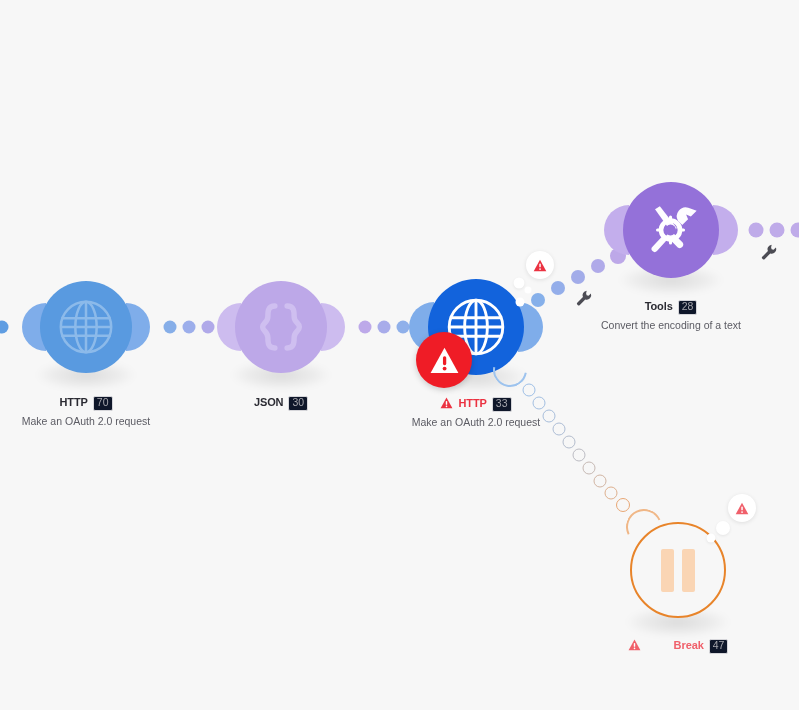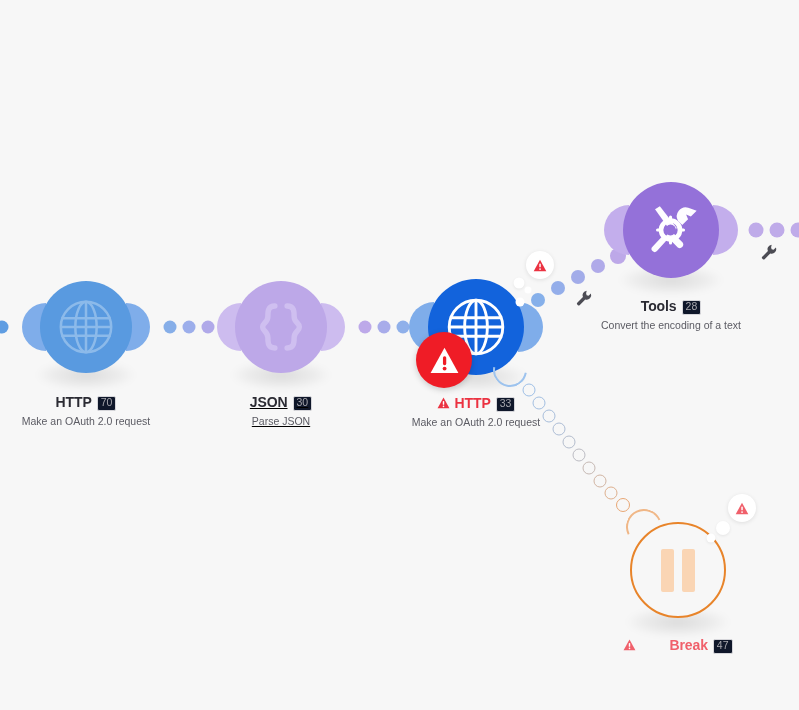--- a/index.html
+++ b/index.html
@@ -87,21 +87,21 @@
     user-select: none;
   }
   .label-line1 {
     display: flex;
     align-items: center;
     justify-content: center;
     gap: 5px;
     line-height: 1;
   }
   .label-title {
-    font-size: 14px;
+    font-size: 11px;
     font-weight: bold;
     color: #2b2b33;
     letter-spacing: -0.1px;
   }
   .label-title.err      { color: #eb3241; }
   .label-title.err-soft { color: #f0606b; padding-left: 28px; }
   .badge {
     display: inline-block;
     font-size: 10.5px;
     color: #a7a7ad;
@@ -246,26 +246,25 @@
     <div class="ear ear-left" style="width:48px;height:48px;transform:translate(-50%,-50%) translateX(-40px); background:#cdbcef;"></div>
     <div class="ear ear-right" style="width:48px;height:48px;transform:translate(-50%,-50%) translateX(40px); background:#cdbcef;"></div>
     <div class="bubble" style="width:92px; height:92px; background:#bda8e8;">
       <svg class="glyph" width="56" height="56" viewBox="0 0 64 64">
         <g fill="none" stroke="#cfbff0" stroke-width="6.2" stroke-linecap="round" stroke-linejoin="round">
           <path d="M25 8 C17 8 17 14 17 20 C17 27 11 27 11 32 C11 37 17 37 17 44 C17 50 17 56 25 56"></path>
           <path d="M39 8 C47 8 47 14 47 20 C47 27 53 27 53 32 C53 37 47 37 47 44 C47 50 47 56 39 56"></path>
         </g>
       </svg>
     </div>
-    <div class="label-wrap" style="top:68px; width:240px;text-decoration:underline;">
+    <div class="label-wrap" style="top:68px; width:240px;">
       <div class="label-line1">
         <span class="label-title">JSON</span>
         <span class="badge">30</span>
       </div>
-      <div class="label-sub">Parse JSON</div>
     </div>
   </div>
 
   <div class="node" style="left:0px; top:327px;">
     <div class="dot" style="left:365px; top:0; width:13px; height:13px; background:#bda9e9;"></div>
     <div class="dot" style="left:384px; top:0; width:13px; height:13px; background:#a8acea;"></div>
     <div class="dot" style="left:403px; top:0; width:13px; height:13px; background:#8fb0ea;"></div>
   </div>
 
   <div class="node" style="left:476px; top:327px;">

